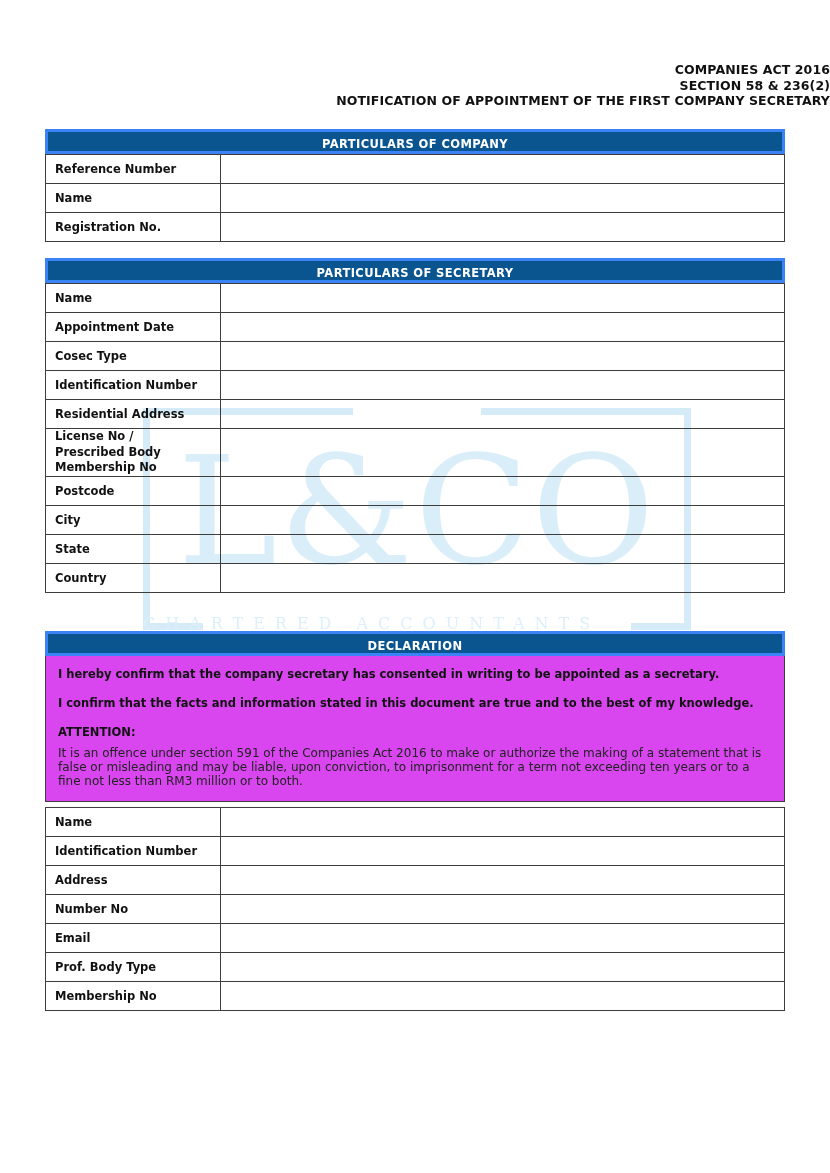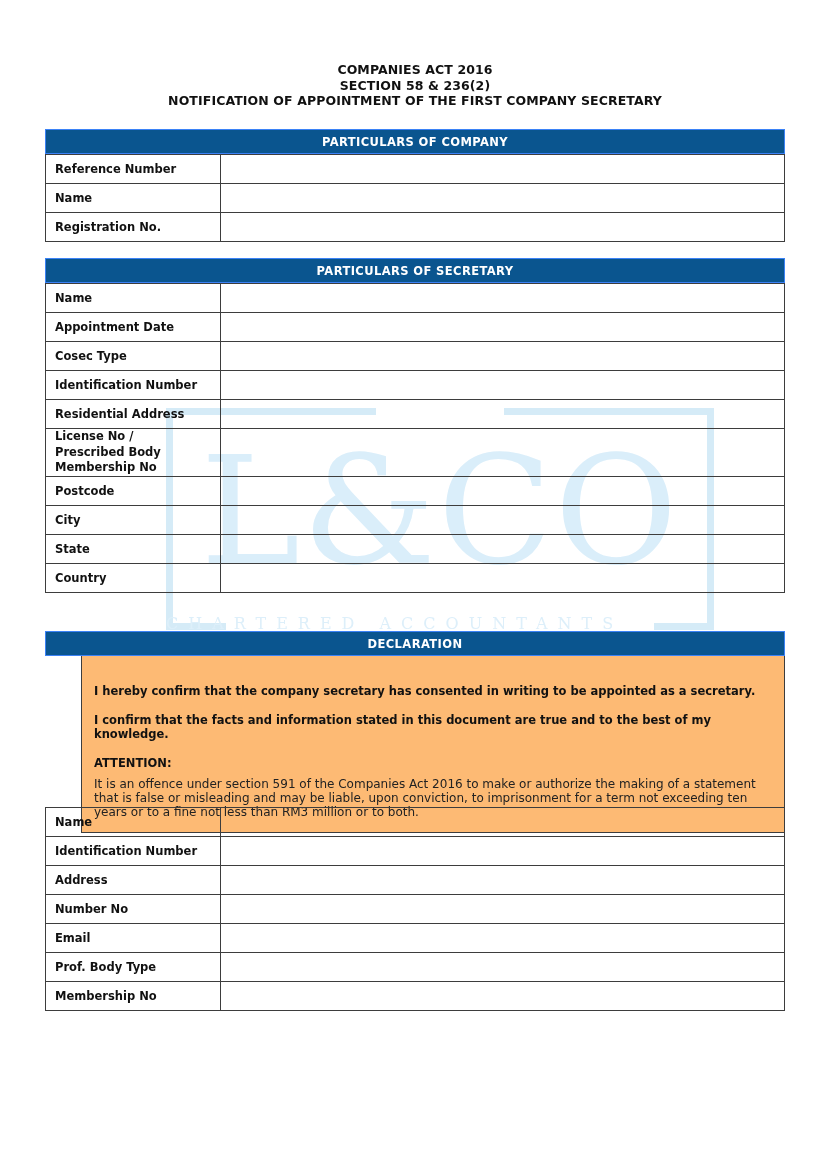--- a/index.html
+++ b/index.html
@@ -19,21 +19,21 @@
   .page {
     position: absolute;
     left: 0; top: 0;
     width: 830px;
     height: 1173px;
   }
 
   
   .watermark {
     position: absolute;
-    left: 166px;
+    left: 143px;
     top: 408px;
     width: 548px;
     height: 222px;
     z-index: 0;
     pointer-events: none;
     text-decoration: underline;
   }
   .wm-frame {
     position: absolute;
     left: 0; top: 0;
@@ -83,21 +83,21 @@
     width: 830px;
     z-index: 2;
   }
 
   
   .doc-title {
     position: absolute;
     left: 0;
     top: 62px;
     width: 830px;
-    text-align: center;
+    text-align: right;
     font-weight: bold;
     font-size: 12.5px;
     line-height: 15.5px;
     letter-spacing: 0.1px;
     color: #111;
   }
   .doc-title div { white-space: nowrap; }
 
   
   .section {
@@ -107,21 +107,21 @@
   }
   .sec-header {
     background: #0a558f;
     color: #ffffff;
     font-weight: bold;
     font-size: 11.5px;
     letter-spacing: 0.4px;
     text-align: center;
     height: 25px;
     line-height: 25px;
-    border: 1px solid #3b82f6;
+    border: 3px solid #3b82f6;
     box-sizing: border-box;
   }
 
   table.form {
     border-collapse: collapse;
     width: 100%;
     table-layout: fixed;
     background: transparent;
   }
   table.form td {
@@ -140,24 +140,23 @@
   }
   td.lbl-col { width: 165px; }
   td.tall { height: 52px; }
   td.tall .multi { line-height: 13.5px; display: block; padding: 1px 0; }
   td.mid { height: 42px; }
 
   
   .decl-body {
     border: 1px solid #3d3d3d;
     border-top: none;
-    background: #fdba74;
-    padding: 28px 12px 13px 12px;
+    background: #d946ef;
+    padding: 11px 12px 13px 12px;
     box-sizing: border-box;
-    margin-left: 36px;
   }
   .decl-line {
     font-size: 11.5px;
     font-weight: bold;
     color: #111;
     margin-bottom: 15px;
     line-height: 14px;
   }
   .decl-attn {
     font-size: 11.5px;

